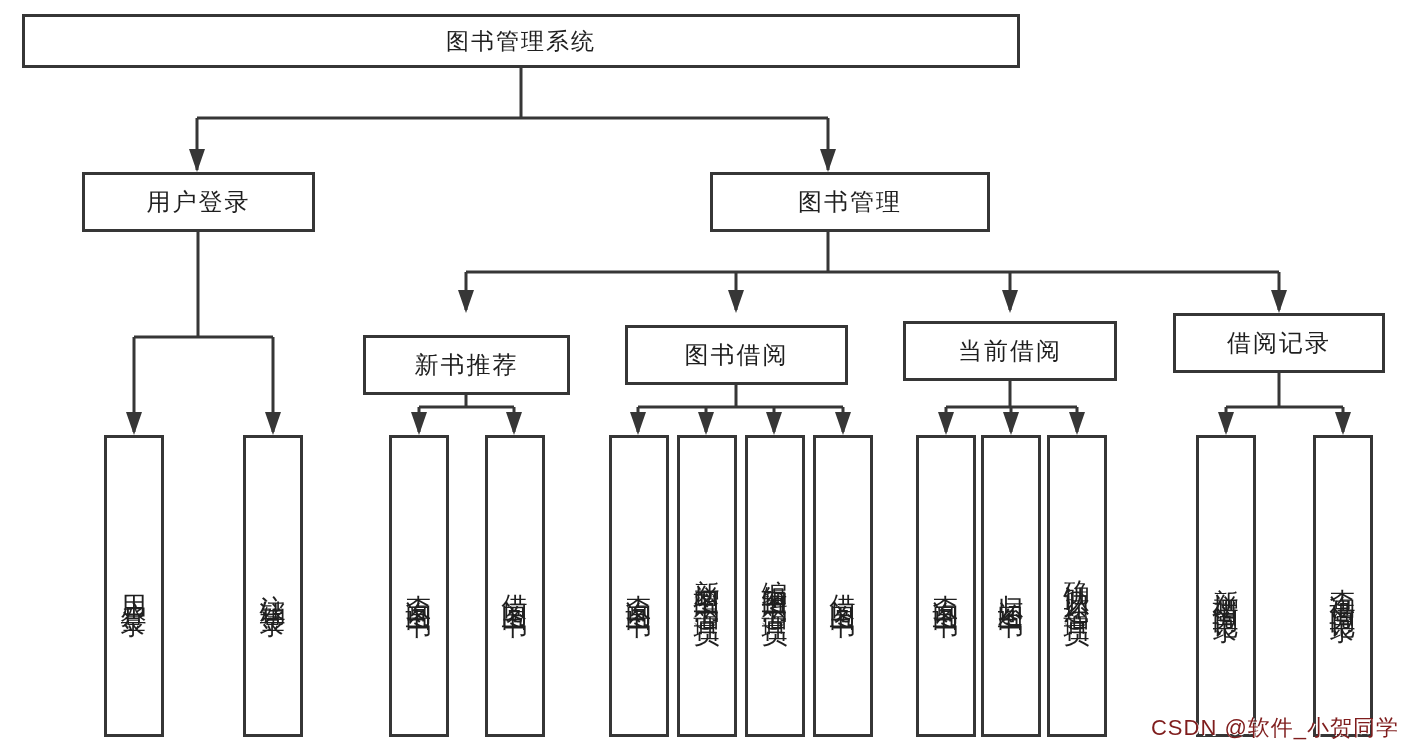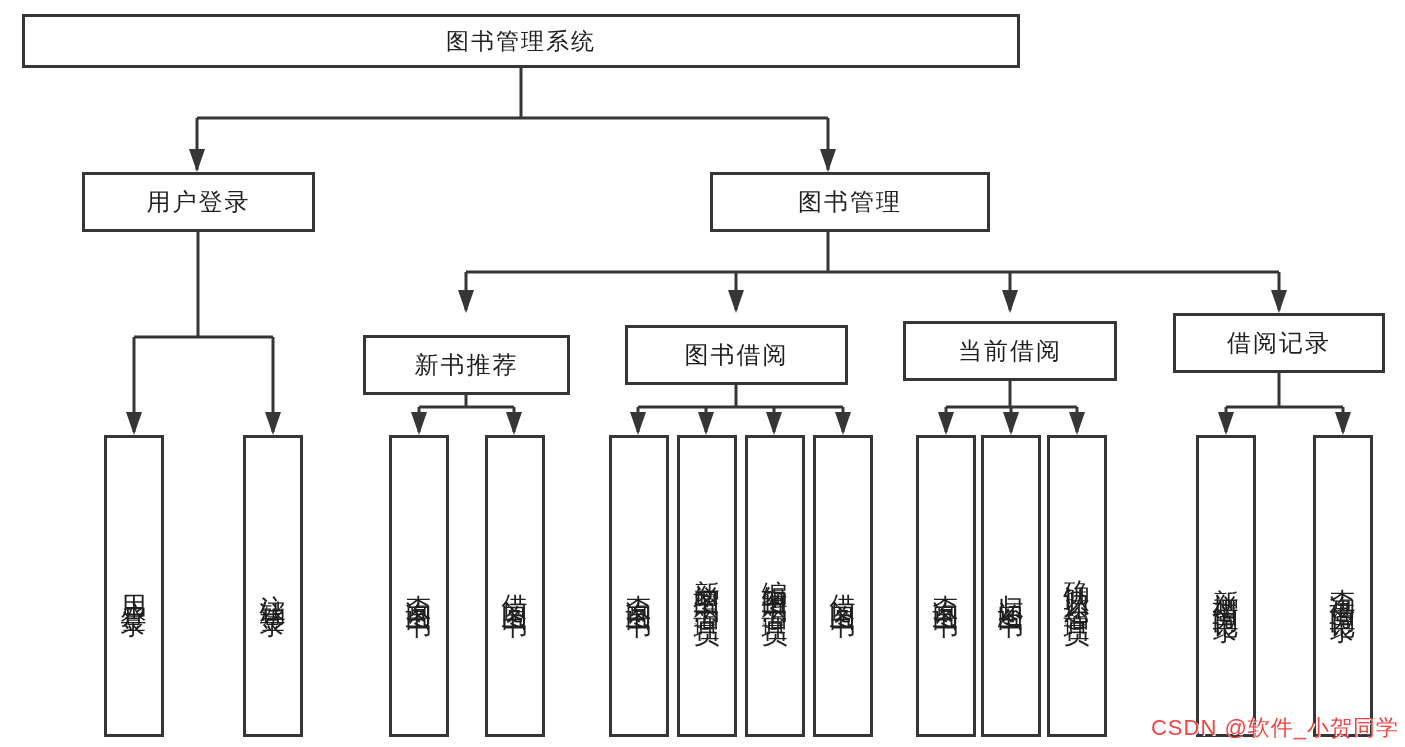--- a/index.html
+++ b/index.html
@@ -55,21 +55,21 @@
     writing-mode: vertical-rl;
     letter-spacing: 6px;
     line-height: 1;
     white-space: nowrap;
   }
   .watermark {
     position: absolute;
     right: 6px;
     bottom: 4px;
     font-size: 22px;
-    color: #ef4444;
+    color: #7f1d1d;
     text-shadow: 1px 1px 0 #ffffff;
     letter-spacing: 1px;
     pointer-events: none;
   }
 </style>
 </head>
 <body>
 
 <div class="stage">
 

